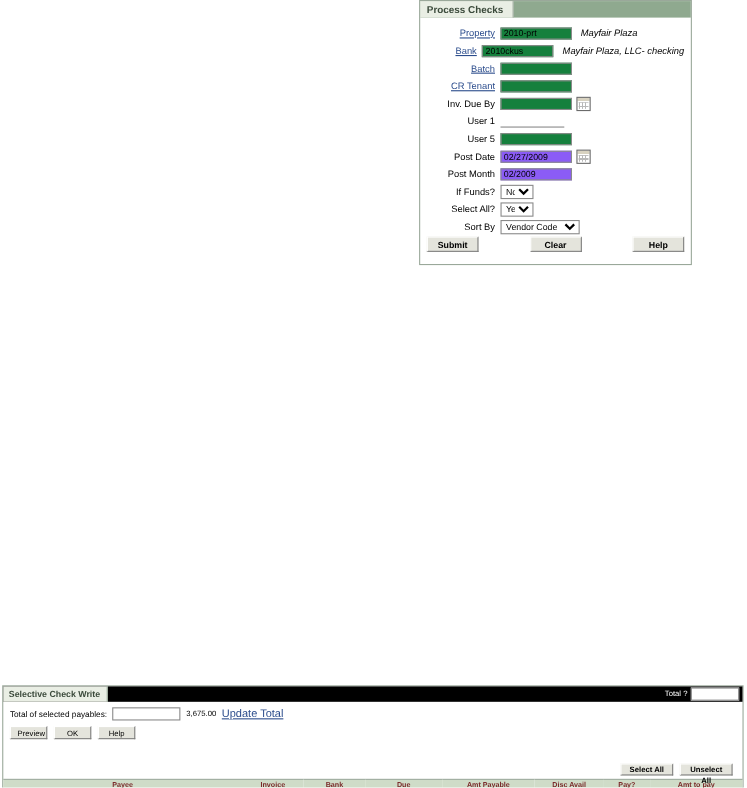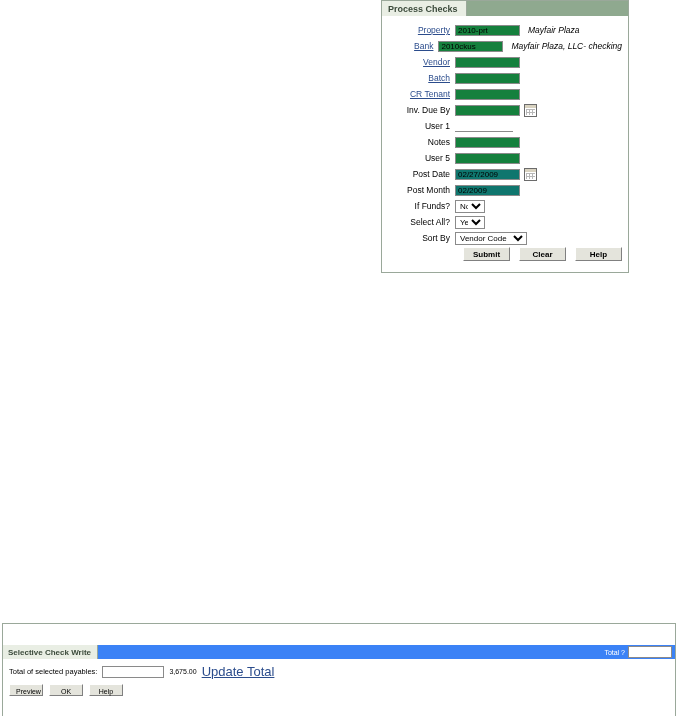--- a/index.html
+++ b/index.html
@@ -64,21 +64,21 @@
     width: 65px;
     height: 11px;
     border: 1px solid #8a8a8a;
     background: #15803d;
     font-size: 8px;
     font-family: "Liberation Sans", sans-serif;
     padding: 0 2px;
     box-sizing: border-box;
     color: #000;
   }
-  .inp.sel  { background: #0f766e; }
+  .inp.sel  { background: #8b5cf6; }
   .after-text {
     margin-left: 8px;
     font-size: 8.5px;
     white-space: nowrap;
     font-style: italic;
   }
   .cal-icon {
     display: inline-block;
     width: 11px;
     height: 11px;
@@ -110,21 +110,21 @@
     height: 13px;
     border: 1px solid #8a8a8a;
     background: #ffffff;
     padding: 0;
   }
   select.dd.sm { width: 30px; }
   select.dd.lg { width: 72px; }
 
   .btn-row {
     display: flex;
-    justify-content: flex-end;
+    justify-content: space-between;
     gap: 9px;
     padding-bottom: 3px;
   }
   .btn {
     width: 47px;
     height: 14px;
     font-size: 8px;
     font-weight: bold;
     font-family: "Liberation Sans", sans-serif;
     background: #e4e4dc;
@@ -142,24 +142,23 @@
   .panel-scw {
     position: absolute;
     left: 2px;
     top: 623px;
     width: 672px;
     border: 1px solid #9aa89a;
     background: #ffffff;
   }
   .scw-titlebar {
     height: 14px;
-    background: #3b82f6;
+    background: #000000;
     display: flex;
     align-items: center;
-    margin-top: 21px;
   }
   .scw-tab {
     background: #e9eee4;
     border-right: 1px solid #9aa89a;
     font-weight: bold;
     font-size: 8px;
     color: #3b4a3b;
     padding: 1px 6px 0 5px;
     line-height: 13px;
     height: 13px;
@@ -188,21 +187,21 @@
   }
   .scw-total-box {
     width: 60px; height: 10px;
     border: 1px solid #8a8a8a;
     background: #fff;
   }
   .scw-amount { font-size: 7px; }
   .link-blue {
     color: #2b4c8c;
     text-decoration: underline;
-    font-size: 13px;
+    font-size: 10px;
     cursor: pointer;
   }
   .scw-btnrow {
     display: flex;
     gap: 6px;
     margin: 5px 0 4px 0;
   }
   .btn-sm {
     width: 34px; height: 12px;
     font-size: 7px;
@@ -270,24 +269,20 @@
       <input class="inp" value="2010-prt" style="">
       <span class="after-text">Mayfair Plaza</span>
     </div>
 
     <div class="form-row">
       <div class="form-label link">Bank</div>
       <input class="inp" value="2010ckus" style="">
       <span class="after-text">Mayfair Plaza, LLC- checking</span>
     </div>
 
-    <div class="form-row">
-      <div class="form-label link">Vendor</div>
-      <input class="inp" value="" style="">
-    </div>
 
     <div class="form-row">
       <div class="form-label link">Batch</div>
       <input class="inp" value="" style="">
     </div>
 
     <div class="form-row">
       <div class="form-label link">CR Tenant</div>
       <input class="inp" value="" style="">
     </div>
@@ -297,24 +292,20 @@
       <input class="inp" value="" style="">
       <span class="cal-icon"></span>
     </div>
 
     <div class="form-row">
       <div class="form-label">User 1</div>
       <div class="ul-line"></div>
     </div>
 
 
-    <div class="form-row">
-      <div class="form-label">Notes</div>
-      <input class="inp" value="" style="">
-    </div>
 
     <div class="form-row">
       <div class="form-label">User 5</div>
       <input class="inp" value="" style="">
     </div>
 
     <div class="form-row">
       <div class="form-label">Post Date</div>
       <input class="inp sel" value="02/27/2009" style="">
       <span class="cal-icon"></span>

